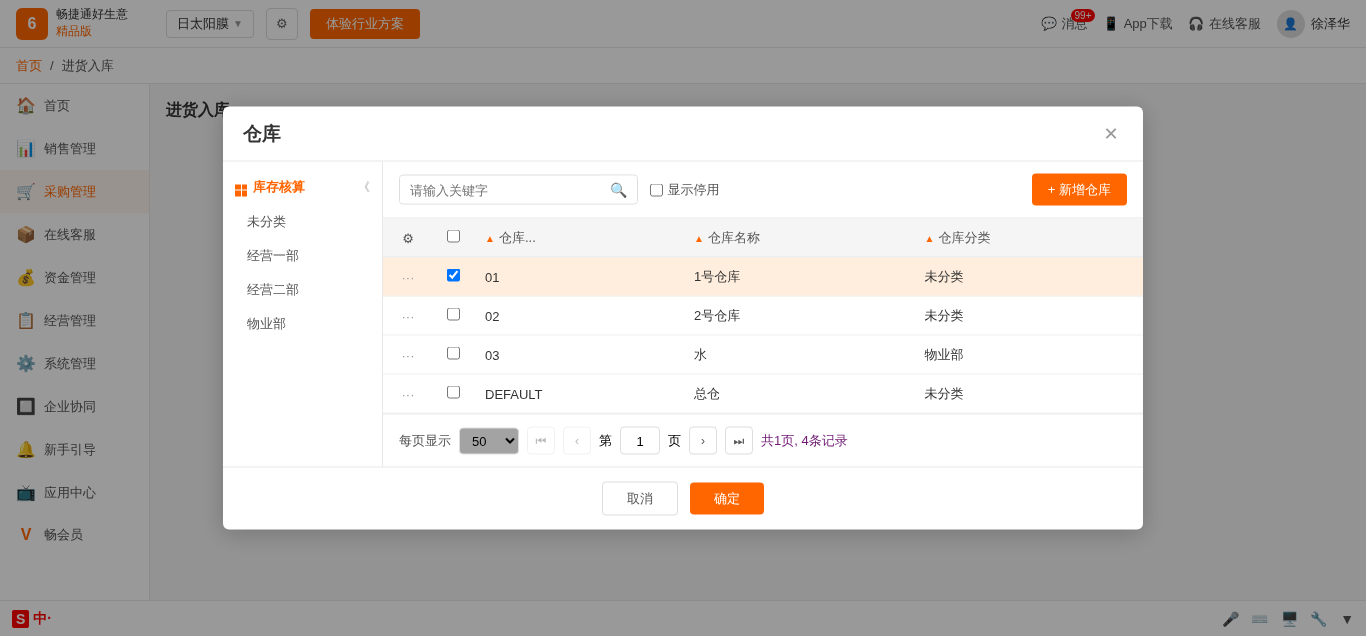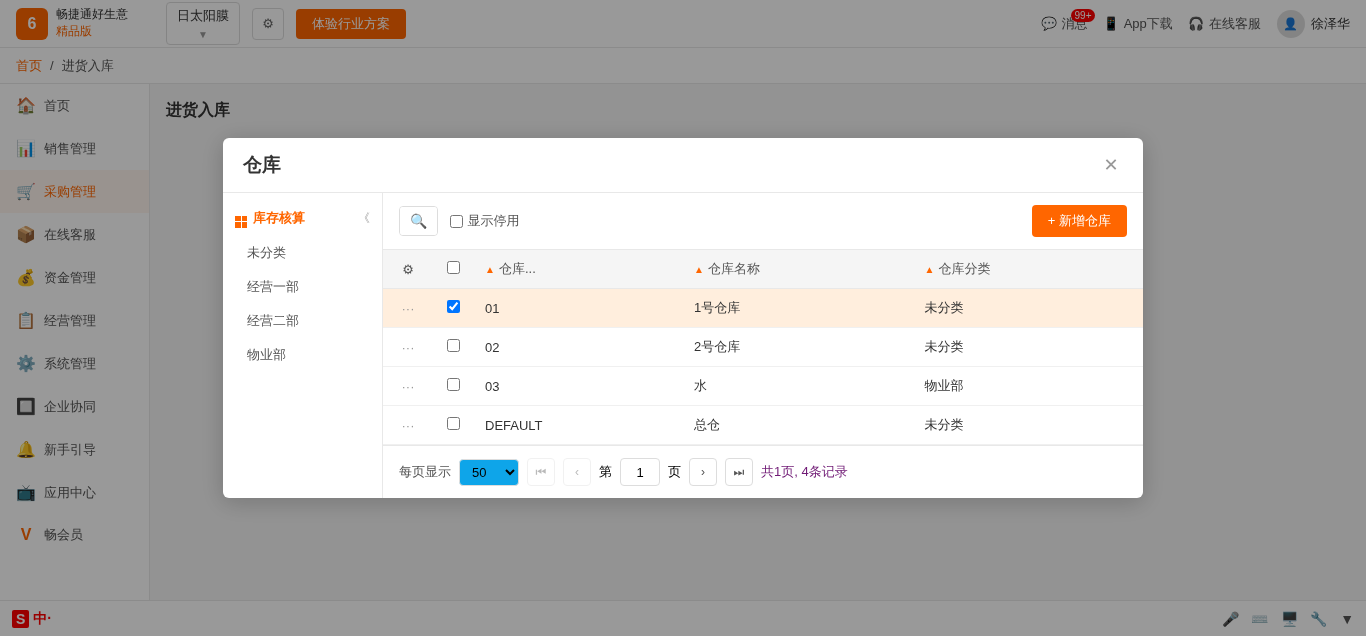--- a/index.html
+++ b/index.html
@@ -35,21 +35,21 @@
     .header-middle {
       flex: 1;
       display: flex;
       align-items: center;
       gap: 12px;
     }
     .store-select {
       display: flex; align-items: center; gap: 4px;
       border: 1px solid #ddd; border-radius: 4px;
       padding: 4px 10px; cursor: pointer; background: #fff;
-      font-size: 13px; color: #333; flex-direction: column;
+      font-size: 13px; color: #333;
     }
     .store-select .arrow { color: #999; font-size: 10px; }
     .settings-btn {
       width: 32px; height: 32px;
       border: 1px solid #ddd; border-radius: 4px;
       display: flex; align-items: center; justify-content: center;
       cursor: pointer; background: #fff; color: #666;
     }
     .trial-btn {
       background: #f60; color: #fff;
@@ -240,21 +240,21 @@
     
     .pagination {
       display: flex; align-items: center; 
       padding: 12px 16px;
       border-top: 1px solid #e8e8e8;
       gap: 8px;
     }
     .page-size-label { color: #555; }
     .page-size-select {
       border: 1px solid #ddd; border-radius: 4px;
-      padding: 4px 8px; font-size: 13px; background: #0ea5e9;
+      padding: 4px 8px; font-size: 13px; background: #a3a3a3;
     }
     .page-btn {
       width: 28px; height: 28px;
       border: 1px solid #ddd; border-radius: 4px;
       background: #fff; cursor: pointer;
       display: flex; align-items: center; justify-content: center;
       font-size: 12px; color: #555;
     }
     .page-btn:disabled { opacity: 0.4; cursor: default; }
     .page-input {
@@ -428,20 +428,21 @@
       <div class="category-item">未分类</div>
       <div class="category-item">经营一部</div>
       <div class="category-item">经营二部</div>
       <div class="category-item">物业部</div>
     </div>
 
     <div class="content-panel">
 
       <div class="search-bar">
         <div class="search-input-wrap">
+          <input class="search-input" type="text" placeholder="请输入关键字" style="">
           <button class="search-icon-btn">🔍</button>
         </div>
         <label class="show-disabled">
           <input type="checkbox" style="">
           <span>显示停用</span>
         </label>
         <button class="new-btn">+ 新增仓库</button>
       </div>
 
       <div class="table-wrap">
@@ -528,20 +529,24 @@
         <span>第</span>
         <input class="page-input" type="text" value="1" style="">
         <span>页</span>
         <button class="page-btn">›</button>
         <button class="page-btn">⏭</button>
         <span class="page-total">共1页, 4条记录</span>
       </div>
     </div>
   </div>
 
+  <div class="modal-footer">
+    <button class="cancel-btn">取消</button>
+    <button class="confirm-btn">确定</button>
+  </div>
 </div>
 
 <div class="bottom-bar">
   <div class="bottom-logo">
     <span style="background:#f00;color:#fff;padding:1px 4px;border-radius:2px;">S</span>
     <span>中·</span>
   </div>
   <div class="bottom-icons">
     <span>🎤</span>
     <span>⌨️</span>

